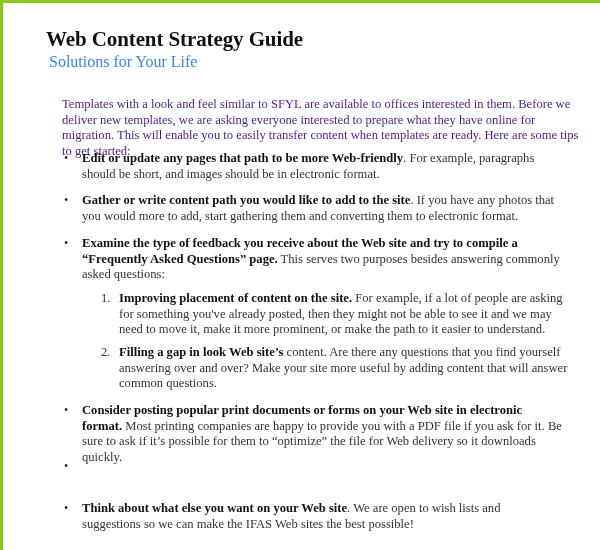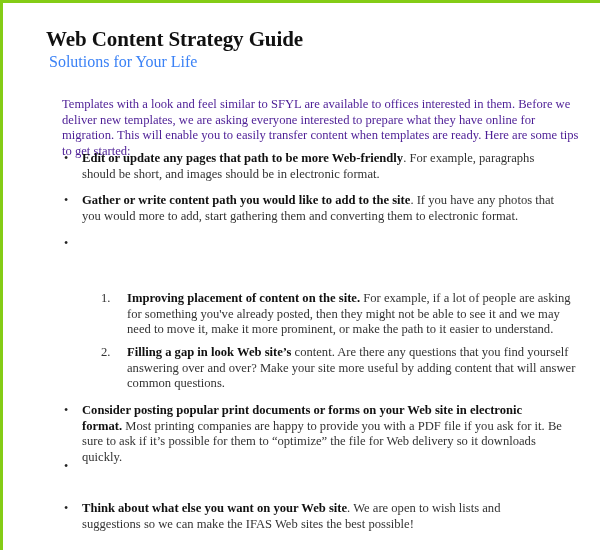--- a/index.html
+++ b/index.html
@@ -28,40 +28,41 @@
       font-size: 12.6px; line-height: 15.5px; color: #333;
     }
     .item b { color: #111; }
     .bullet {
       position: absolute; left: 61px; font-size: 12px; color: #222;
     }
     .num {
       position: absolute; left: 98px; font-size: 12.6px; color: #333;
     }
     .sub {
-      position: absolute; left: 124px; width: 450px; margin: 0;
+      position: absolute; left: 116px; width: 450px; margin: 0;
       font-size: 12.6px; line-height: 15.5px; color: #333;
     }
     .sub b { color: #111; }
   </style>
 </head>
 <body>
 
 <div class="page">
   <h1 class="title">Web Content Strategy Guide</h1>
   <h2 class="subtitle">Solutions for Your Life</h2>
   <p class="intro">Templates with a look and feel similar to SFYL are available to offices interested in them. Before we deliver new templates, we are asking everyone interested to prepare what they have online for migration. This will enable you to easily transfer content when templates are ready. Here are some tips to get started:</p>
 
   <span class="bullet" style="top:148px">•</span>
   <p class="item" style="top:148px"><b>Edit or update any pages that path to be more Web-friendly</b><span>. For example, paragraphs should be short, and images should be in electronic format.</span></p>
 
   <span class="bullet" style="top:190px">•</span>
   <p class="item" style="top:190px"><b>Gather or write content path you would like to add to the site</b><span>. If you have any photos that you would more to add, start gathering them and converting them to electronic format.</span></p>
 
   <span class="bullet" style="top:233px">•</span>
+  <p class="item" style="top:233px"><b>Examine the type of feedback you receive about the Web site and try to compile a “Frequently Asked Questions” page.</b><span> This serves two purposes besides answering commonly asked questions:</span></p>
 
   <span class="num" style="top:288px">1.</span>
   <p class="sub" style="top:288px"><b>Improving placement of content on the site.</b><span> For example, if a lot of people are asking for something you've already posted, then they might not be able to see it and we may need to move it, make it more prominent, or make the path to it easier to understand.</span></p>
 
   <span class="num" style="top:342px">2.</span>
   <p class="sub" style="top:342px"><b>Filling a gap in look Web site’s</b><span> content. Are there any questions that you find yourself answering over and over? Make your site more useful by adding content that will answer common questions.</span></p>
 
   <span class="bullet" style="top:400px">•</span>
   <p class="item" style="top:400px"><b>Consider posting popular print documents or forms on your Web site in electronic format.</b><span> Most printing companies are happy to provide you with a PDF file if you ask for it. Be sure to ask if it’s possible for them to “optimize” the file for Web delivery so it downloads quickly.</span></p>
 

